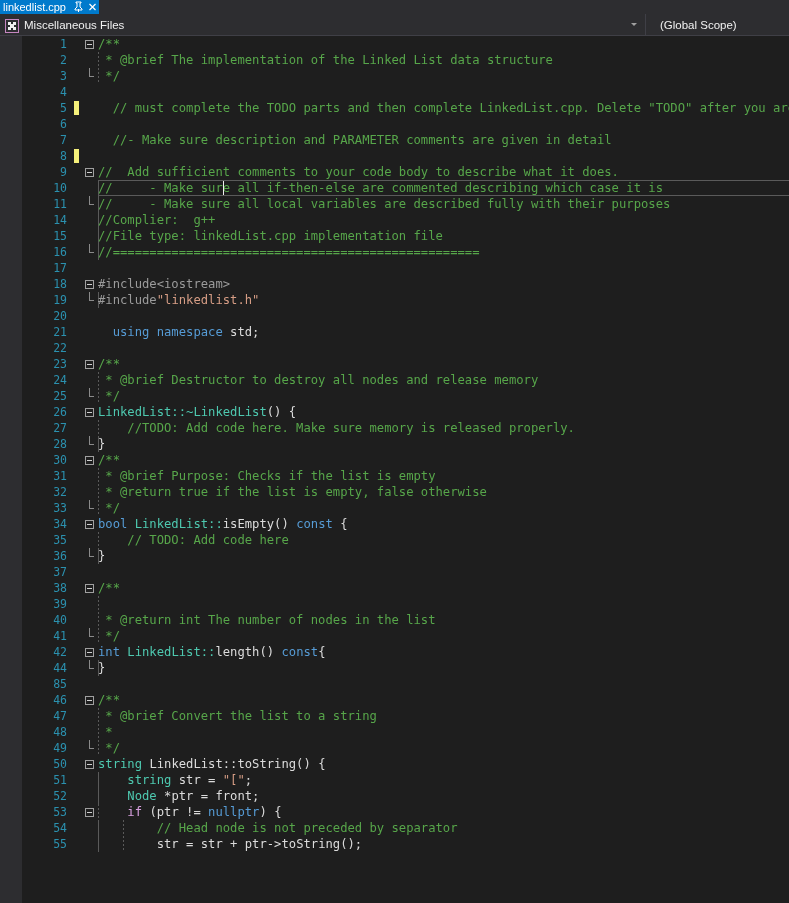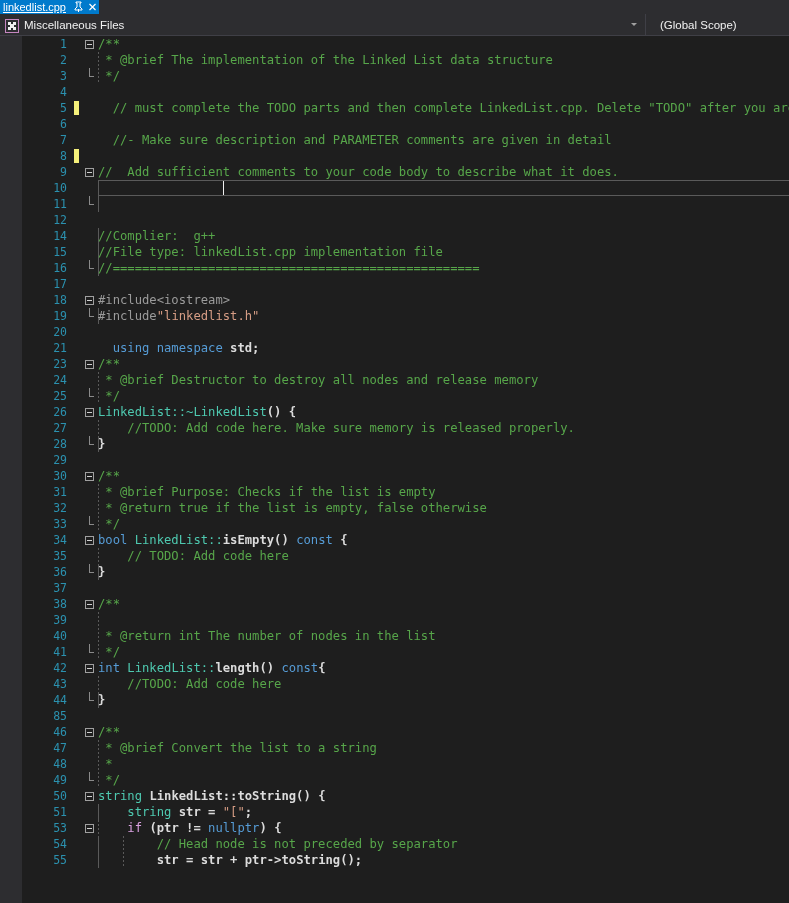--- a/index.html
+++ b/index.html
@@ -8,21 +8,21 @@
     font-family:"DejaVu Sans Mono", monospace;
     -webkit-font-smoothing:none;
   }
   .ide{position:relative;width:789px;height:903px;background:#1e1e1e;}
 
   
   .tabstrip{position:absolute;top:0;left:0;width:789px;height:14px;background:#2d2d30;}
   .tab{position:absolute;top:0;left:0;height:14px;background:#007acc;color:#ffffff;
        display:flex;align-items:center;padding:0 4px 0 3px;box-sizing:border-box;}
   .tab-title{font-family:"Liberation Sans", sans-serif;font-size:11px;line-height:14px;
-             color:#ffffff;white-space:nowrap;letter-spacing:0px;text-decoration:underline;}
+             color:#ffffff;white-space:nowrap;letter-spacing:0px;}
   .tab-pin{width:13px;height:14px;position:relative;margin-left:6px;}
   .tab-pin svg,.tab-close svg{display:block;}
   .tab-close{width:13px;height:14px;margin-left:1px;}
 
   
   .navbar{position:absolute;top:14px;left:0;width:789px;height:22px;background:#2d2d30;
           border-bottom:1px solid #3f3f46;box-sizing:border-box;display:flex;}
   .nav-scope{position:relative;height:22px;display:flex;align-items:center;flex:0 0 645px;
              box-sizing:border-box;padding-left:5px;}
   .nav-icon{width:14px;height:14px;flex:0 0 14px;margin-right:5px;position:relative;}
@@ -63,21 +63,21 @@
        border:1px solid #5a5a5a;border-left:none;border-right:none;box-sizing:border-box;}
   .curbox{position:absolute;left:76px;top:0;width:14px;height:16px;
           border:1px solid #5a5a5a;border-right:none;box-sizing:border-box;}
   .caret{position:absolute;width:1px;height:14px;top:1px;background:#f0f0f0;}
 
   
   .c-cmt{color:#57a64a;}
   .c-kw{color:#569cd6;}
   .c-type{color:#4ec9b0;}
   .c-str{color:#d69d85;}
-  .c-id{color:#dcdcdc;font-weight:bold;}
+  .c-id{color:#dcdcdc;}
   .c-ctl{color:#d8a0df;}
   .c-pp{color:#9b9b9b;}
 </style>
 </head>
 <body>
 
 <div class="ide">
 
   <div class="tabstrip">
     <div class="tab" id="tab-active" style="width: 99px;">
@@ -118,59 +118,58 @@
     <div class="code-surface" id="code-surface">
         <div class="line"><div class="lnum">1</div><div class="fold"></div><div class="txt"><span class="c-cmt">/**</span></div></div>
         <div class="line"><div class="lnum">2</div><div class="guide gd" style="left: 76px;"></div><div class="txt"><span class="c-cmt"> * @brief The implementation of the Linked List data structure</span></div></div>
         <div class="line"><div class="lnum">3</div><div class="guide gd" style="left: 76px;"></div><div class="gend"></div><div class="txt"><span class="c-cmt"> */</span></div></div>
         <div class="line"><div class="lnum">4</div><div class="txt"></div></div>
         <div class="line"><div class="lnum">5</div><div class="chg"></div><div class="txt"><span class="c-cmt">  // must complete the TODO parts and then complete LinkedList.cpp. Delete "TODO" after you are done.</span></div></div>
         <div class="line"><div class="lnum">6</div><div class="txt"></div></div>
         <div class="line"><div class="lnum">7</div><div class="txt"><span class="c-cmt">  //- Make sure description and PARAMETER comments are given in detail</span></div></div>
         <div class="line"><div class="lnum">8</div><div class="chg"></div><div class="txt"></div></div>
         <div class="line"><div class="lnum">9</div><div class="fold"></div><div class="txt"><span class="c-cmt">//  Add sufficient comments to your code body to describe what it does.</span></div></div>
-        <div class="line"><div class="cur"></div><div class="curbox"></div><div class="lnum">10</div><div class="guide gv" style="left: 76px;"></div><div class="caret" style="left: 200.95px;"></div></div>
-        <div class="line"><div class="lnum">11</div><div class="guide gv" style="left: 76px;"></div><div class="gend"></div></div>
-        <div class="line"><div class="lnum">12</div><div class="txt"></div></div>
+        <div class="line"><div class="cur"></div><div class="curbox"></div><div class="lnum">10</div><div class="guide gv" style="left: 76px;"></div><div class="txt"><span class="c-cmt">//     - Make sure all if-then-else are commented describing which case it is</span></div><div class="caret" style="left: 200.95px;"></div></div>
+        <div class="line"><div class="lnum">11</div><div class="guide gv" style="left: 76px;"></div><div class="gend"></div><div class="txt"><span class="c-cmt">//     - Make sure all local variables are described fully with their purposes</span></div></div>
         <div class="line"><div class="lnum">14</div><div class="guide gv" style="left: 76px;"></div><div class="txt"><span class="c-cmt">//Complier:  g++</span></div></div>
         <div class="line"><div class="lnum">15</div><div class="guide gv" style="left: 76px;"></div><div class="txt"><span class="c-cmt">//File type: linkedList.cpp implementation file</span></div></div>
         <div class="line"><div class="lnum">16</div><div class="guide gv" style="left: 76px;"></div><div class="gend"></div><div class="txt"><span class="c-cmt">//==================================================</span></div></div>
         <div class="line"><div class="lnum">17</div><div class="txt"></div></div>
         <div class="line"><div class="lnum">18</div><div class="fold"></div><div class="txt"><span class="c-pp">#include&lt;iostream&gt;</span></div></div>
         <div class="line"><div class="lnum">19</div><div class="guide gv" style="left: 76px;"></div><div class="gend"></div><div class="txt"><span class="c-pp">#include</span><span class="c-str">"linkedlist.h"</span></div></div>
         <div class="line"><div class="lnum">20</div><div class="txt"></div></div>
         <div class="line"><div class="lnum">21</div><div class="txt"><span class="c-kw">  using namespace </span><span class="c-id">std;</span></div></div>
+        <div class="line"><div class="lnum">22</div><div class="txt"></div></div>
         <div class="line"><div class="lnum">23</div><div class="fold"></div><div class="txt"><span class="c-cmt">/**</span></div></div>
         <div class="line"><div class="lnum">24</div><div class="guide gd" style="left: 76px;"></div><div class="txt"><span class="c-cmt"> * @brief Destructor to destroy all nodes and release memory</span></div></div>
         <div class="line"><div class="lnum">25</div><div class="guide gd" style="left: 76px;"></div><div class="gend"></div><div class="txt"><span class="c-cmt"> */</span></div></div>
         <div class="line"><div class="lnum">26</div><div class="fold"></div><div class="txt"><span class="c-type">LinkedList::~LinkedList</span><span class="c-id">() {</span></div></div>
         <div class="line"><div class="lnum">27</div><div class="guide gd" style="left: 76px;"></div><div class="txt"><span class="c-cmt">    //TODO: Add code here. Make sure memory is released properly.</span></div></div>
         <div class="line"><div class="lnum">28</div><div class="guide gv" style="left: 76px;"></div><div class="gend"></div><div class="txt"><span class="c-id">}</span></div></div>
-        <div class="line"><div class="lnum">29</div><div class="txt"></div></div>
         <div class="line"><div class="lnum">30</div><div class="fold"></div><div class="txt"><span class="c-cmt">/**</span></div></div>
         <div class="line"><div class="lnum">31</div><div class="guide gd" style="left: 76px;"></div><div class="txt"><span class="c-cmt"> * @brief Purpose: Checks if the list is empty</span></div></div>
         <div class="line"><div class="lnum">32</div><div class="guide gd" style="left: 76px;"></div><div class="txt"><span class="c-cmt"> * @return true if the list is empty, false otherwise</span></div></div>
         <div class="line"><div class="lnum">33</div><div class="guide gd" style="left: 76px;"></div><div class="gend"></div><div class="txt"><span class="c-cmt"> */</span></div></div>
         <div class="line"><div class="lnum">34</div><div class="fold"></div><div class="txt"><span class="c-kw">bool </span><span class="c-type">LinkedList::</span><span class="c-id">isEmpty() </span><span class="c-kw">const</span><span class="c-id"> {</span></div></div>
         <div class="line"><div class="lnum">35</div><div class="guide gd" style="left: 76px;"></div><div class="txt"><span class="c-cmt">    // TODO: Add code here</span></div></div>
         <div class="line"><div class="lnum">36</div><div class="guide gv" style="left: 76px;"></div><div class="gend"></div><div class="txt"><span class="c-id">}</span></div></div>
         <div class="line"><div class="lnum">37</div><div class="txt"></div></div>
         <div class="line"><div class="lnum">38</div><div class="fold"></div><div class="txt"><span class="c-cmt">/**</span></div></div>
         <div class="line"><div class="lnum">39</div><div class="guide gd" style="left: 76px;"></div></div>
         <div class="line"><div class="lnum">40</div><div class="guide gd" style="left: 76px;"></div><div class="txt"><span class="c-cmt"> * @return int The number of nodes in the list</span></div></div>
         <div class="line"><div class="lnum">41</div><div class="guide gd" style="left: 76px;"></div><div class="gend"></div><div class="txt"><span class="c-cmt"> */</span></div></div>
         <div class="line"><div class="lnum">42</div><div class="fold"></div><div class="txt"><span class="c-kw">int </span><span class="c-type">LinkedList::</span><span class="c-id">length() </span><span class="c-kw">const</span><span class="c-id">{</span></div></div>
-        <div class="line"><div class="lnum">43</div><div class="guide gd" style="left: 76px;"></div><div class="txt"><span class="c-cmt">    //TODO: Add code here</span></div></div>
         <div class="line"><div class="lnum">44</div><div class="guide gv" style="left: 76px;"></div><div class="gend"></div><div class="txt"><span class="c-id">}</span></div></div>
         <div class="line"><div class="lnum">85</div><div class="txt"></div></div>
         <div class="line"><div class="lnum">46</div><div class="fold"></div><div class="txt"><span class="c-cmt">/**</span></div></div>
         <div class="line"><div class="lnum">47</div><div class="guide gd" style="left: 76px;"></div><div class="txt"><span class="c-cmt"> * @brief Convert the list to a string</span></div></div>
         <div class="line"><div class="lnum">48</div><div class="guide gd" style="left: 76px;"></div><div class="txt"><span class="c-cmt"> *</span></div></div>
         <div class="line"><div class="lnum">49</div><div class="guide gd" style="left: 76px;"></div><div class="gend"></div><div class="txt"><span class="c-cmt"> */</span></div></div>
         <div class="line"><div class="lnum">50</div><div class="fold"></div><div class="txt"><span class="c-type">string </span><span class="c-id">LinkedList::toString() {</span></div></div>
         <div class="line"><div class="lnum">51</div><div class="guide gv" style="left: 76px;"></div><div class="txt"><span class="c-type">    string </span><span class="c-id">str = </span><span class="c-str">"["</span><span class="c-id">;</span></div></div>
+        <div class="line"><div class="lnum">52</div><div class="guide gv" style="left: 76px;"></div><div class="txt"><span class="c-type">    Node </span><span class="c-id">*ptr = front;</span></div></div>
         <div class="line"><div class="lnum">53</div><div class="fold"></div><div class="guide gd" style="left: 76px;"></div><div class="txt"><span class="c-id">    </span><span class="c-ctl">if</span><span class="c-id"> (ptr != </span><span class="c-kw">nullptr</span><span class="c-id">) {</span></div></div>
         <div class="line"><div class="lnum">54</div><div class="guide gv" style="left: 76px;"></div><div class="guide gd" style="left: 101px;"></div><div class="txt"><span class="c-cmt">        // Head node is not preceded by separator</span></div></div>
         <div class="line" style="height: 6px;"><div class="lnum">55</div><div class="guide gv" style="left: 76px;"></div><div class="guide gd" style="left: 101px;"></div><div class="txt"><span class="c-id">        str = str + </span><span class="c-id">ptr</span><span class="c-id">-&gt;</span><span class="c-id">toString();</span></div></div>
       </div>
   </div>
 
 </div>
 
 </body></html>

